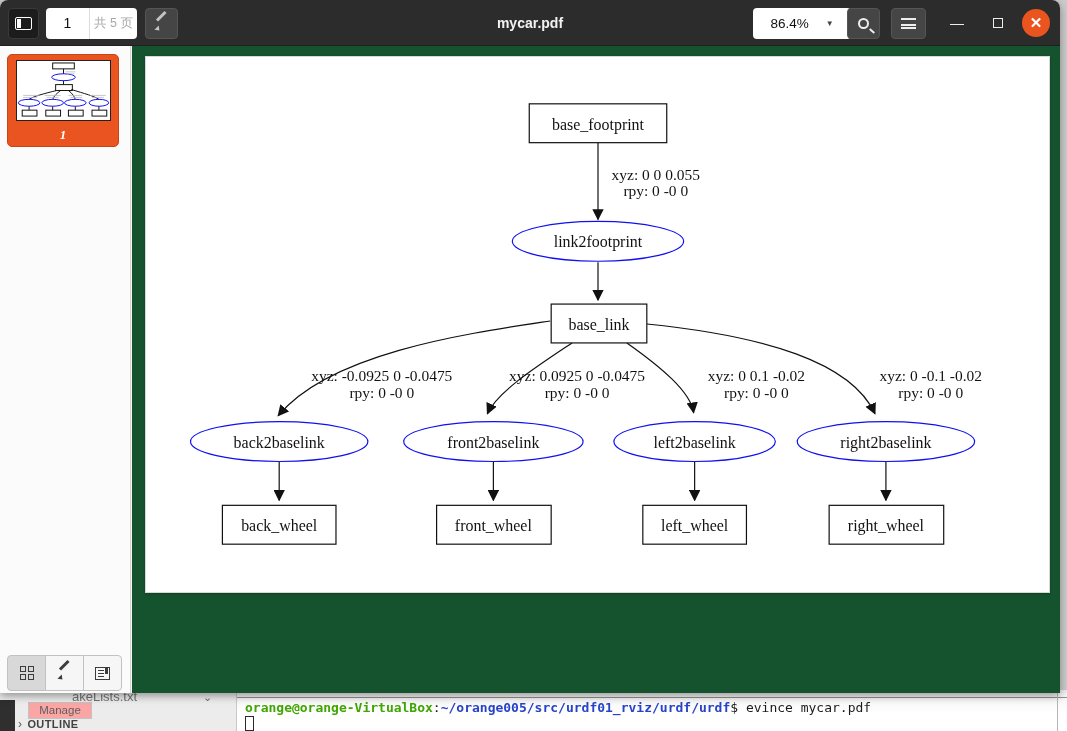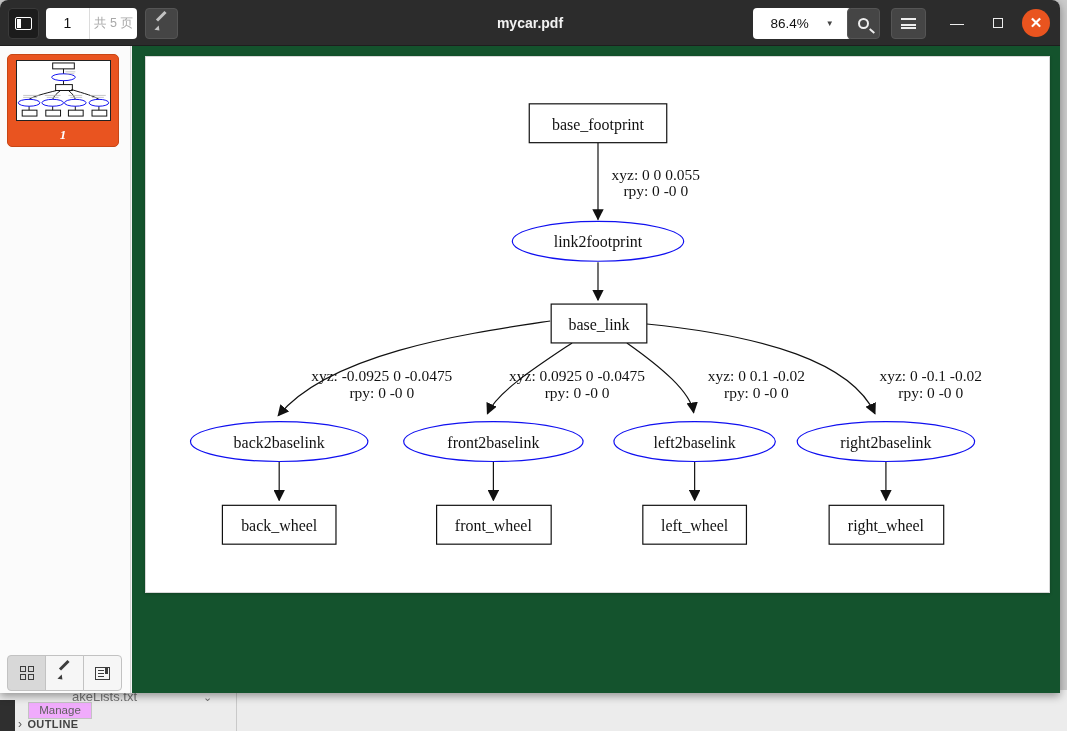--- a/index.html
+++ b/index.html
@@ -5,21 +5,21 @@
   * { margin:0; padding:0; box-sizing:border-box; }
   html,body { width:1067px; height:731px; overflow:hidden; }
   body { position:relative; background:#cbcbcb; font-family:"Liberation Sans", sans-serif; }
 
   
   .bg-strip { position:absolute; left:0; top:690px; width:1067px; height:41px; background:#ececec; z-index:1; }
   .activity-bar { position:absolute; left:0; top:10px; width:15px; height:31px; background:#2f2f2f; }
   .explorer { position:absolute; left:15px; top:0; width:222px; height:41px; background:#ececec; border-right:1px solid #c9c9c9; overflow:hidden; }
   .file-row { position:absolute; left:57px; top:-1px; font-size:13px; color:#737373; }
   .file-caret { position:absolute; left:188px; top:1px; font-size:11px; color:#707070; }
-  .tooltip { position:absolute; left:13px; top:12px; width:64px; height:17px; background:#f0abfc; border:1px solid #c3c3c3; font-size:11.5px; color:#5f5f5f; line-height:15px; text-align:center; }
+  .tooltip { position:absolute; left:13px; top:12px; width:64px; height:17px; background:#fca5a5; border:1px solid #c3c3c3; font-size:11.5px; color:#5f5f5f; line-height:15px; text-align:center; }
   .outline-row { position:absolute; left:3px; top:27px; font-size:11px; font-weight:bold; color:#424242; letter-spacing:.4px; }
   .outline-chevron { font-weight:normal; color:#5a5a5a; margin-right:5px; font-size:12px; }
   .terminal { position:absolute; left:237px; top:3px; width:830px; height:38px;
               background:linear-gradient(#f4f4f4, #ffffff 55%);
               font-family:"DejaVu Sans Mono", monospace; font-size:13px; }
   .terminal::before { content:""; position:absolute; left:0; top:4px; width:830px; height:1px; background:#8f8f8f; }
   .term-line { position:absolute; left:8px; top:7px; white-space:pre; color:#1a1a1a; }
   .t-green { color:#3fa500; font-weight:bold; }
   .t-blue  { color:#2743c9; font-weight:bold; }
   .term-cursor { position:absolute; left:8px; top:23px; width:9px; height:15px; border:1.5px solid #2a2a2a; background:transparent; }
@@ -90,20 +90,25 @@
 <body>
 
 <div class="bg-strip">
   <div class="activity-bar"></div>
   <div class="explorer">
     <div class="file-row">akeLists.txt</div>
     <div class="file-caret">⌄</div>
     <div class="tooltip">Manage</div>
     <div class="outline-row"><span class="outline-chevron">›</span><span>OUTLINE</span></div>
   </div>
+  <div class="terminal">
+    <div class="term-line"><span class="t-green">orange@orange-VirtualBox</span><span>:</span><span class="t-blue">~/orange005/src/urdf01_rviz/urdf/urdf</span><span>$ evince mycar.pdf</span></div>
+    <div class="term-cursor"></div>
+    <div class="term-scrollline"></div>
+  </div>
 </div>
 
 <div class="window">
 
   <div class="titlebar">
     <div class="tb-btn sidebar-toggle">
       <div class="panel-icon"></div>
     </div>
     <div class="page-box">
       <div class="page-num">1</div>

